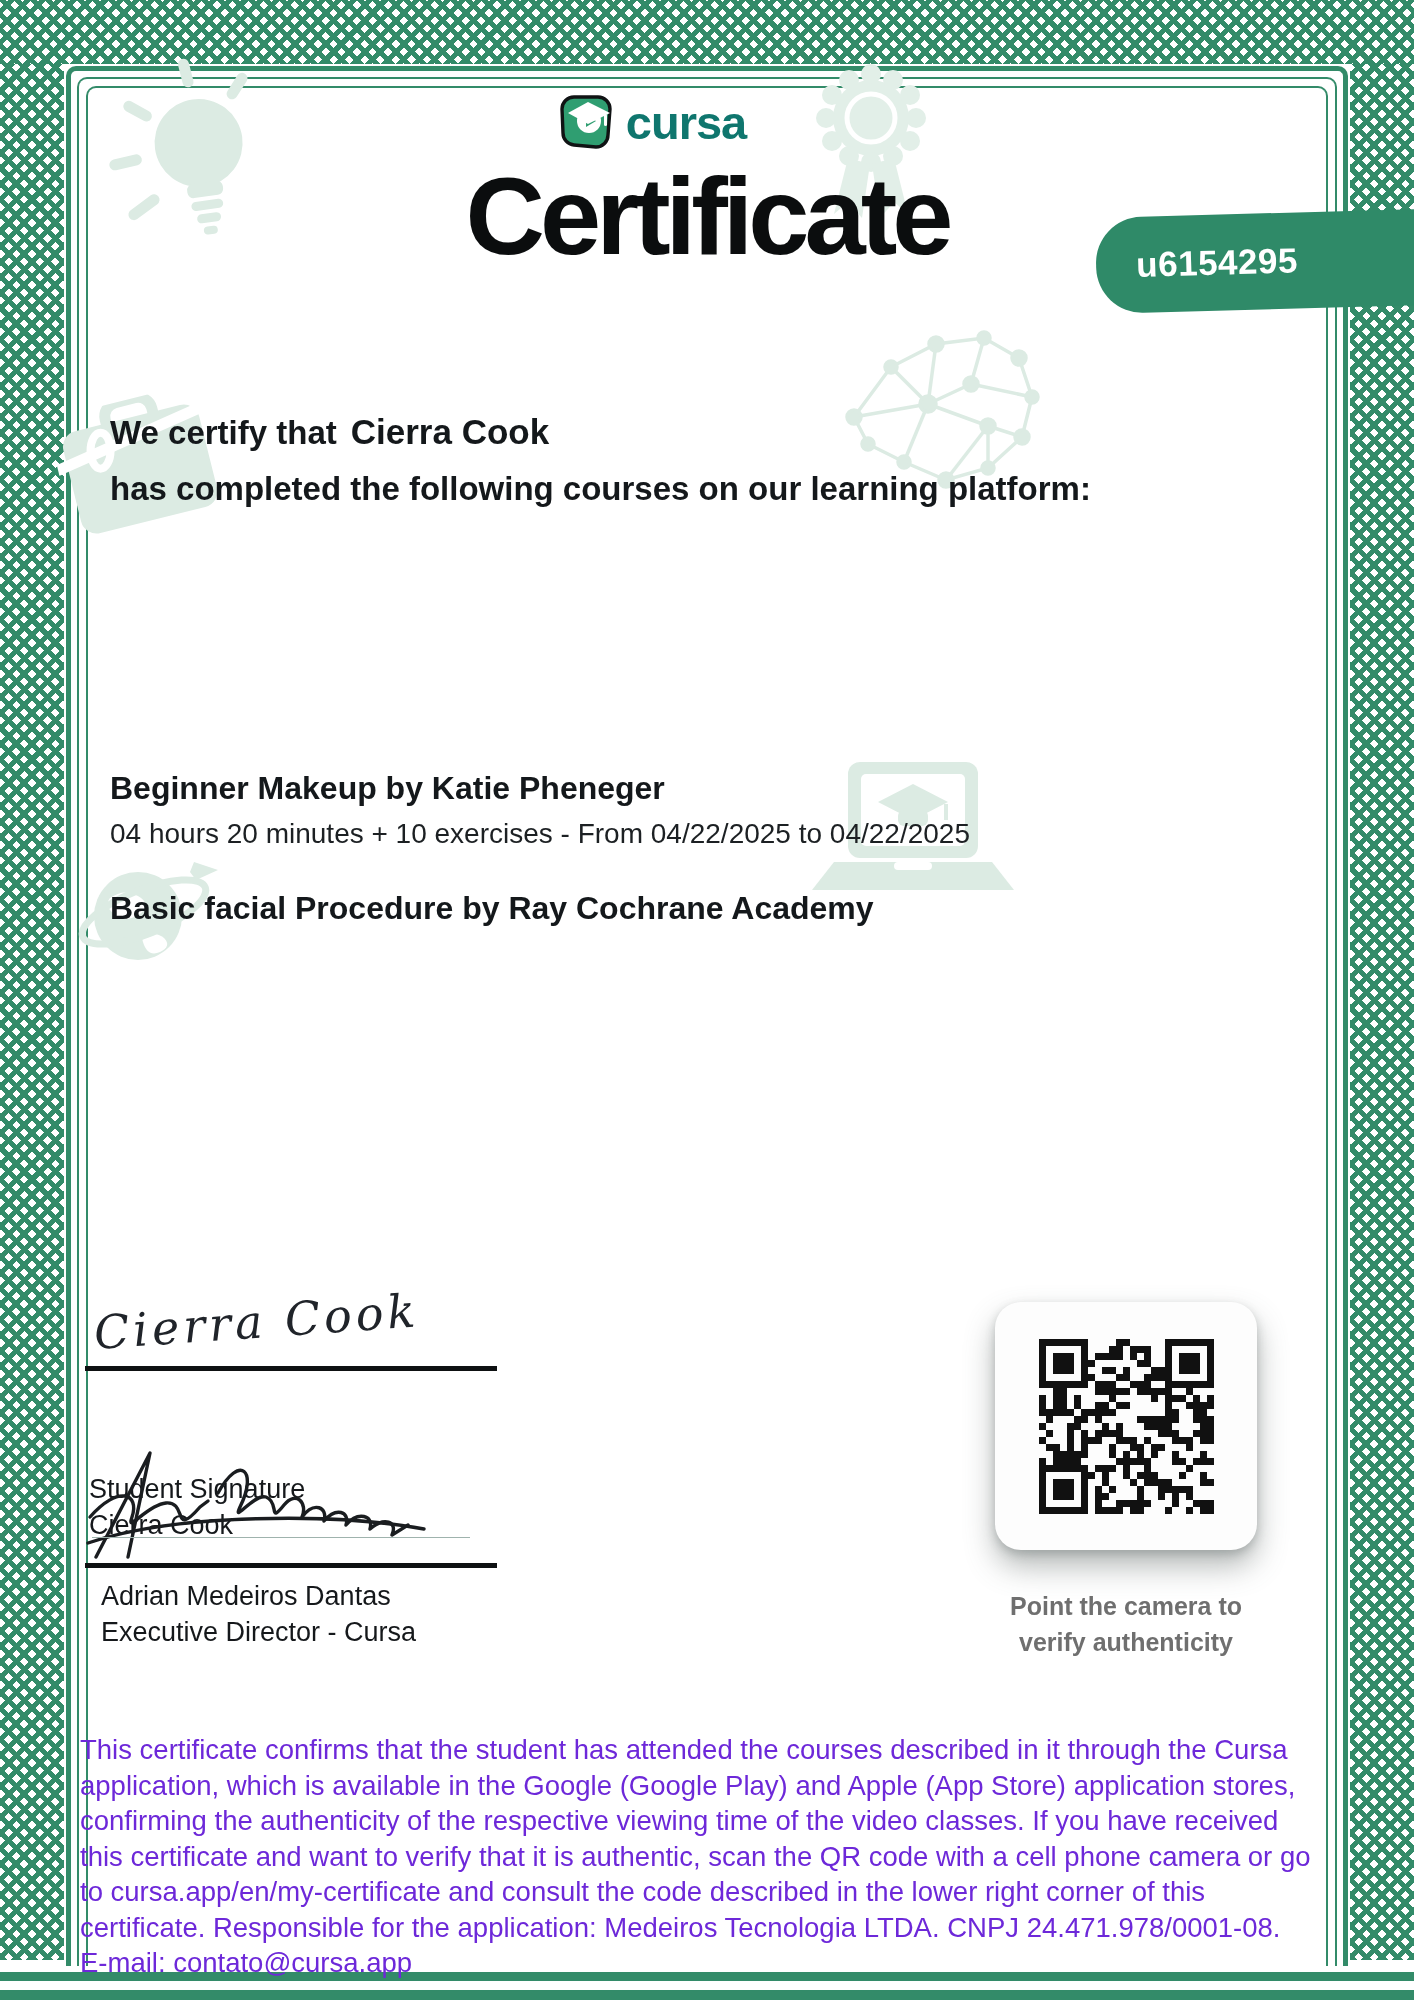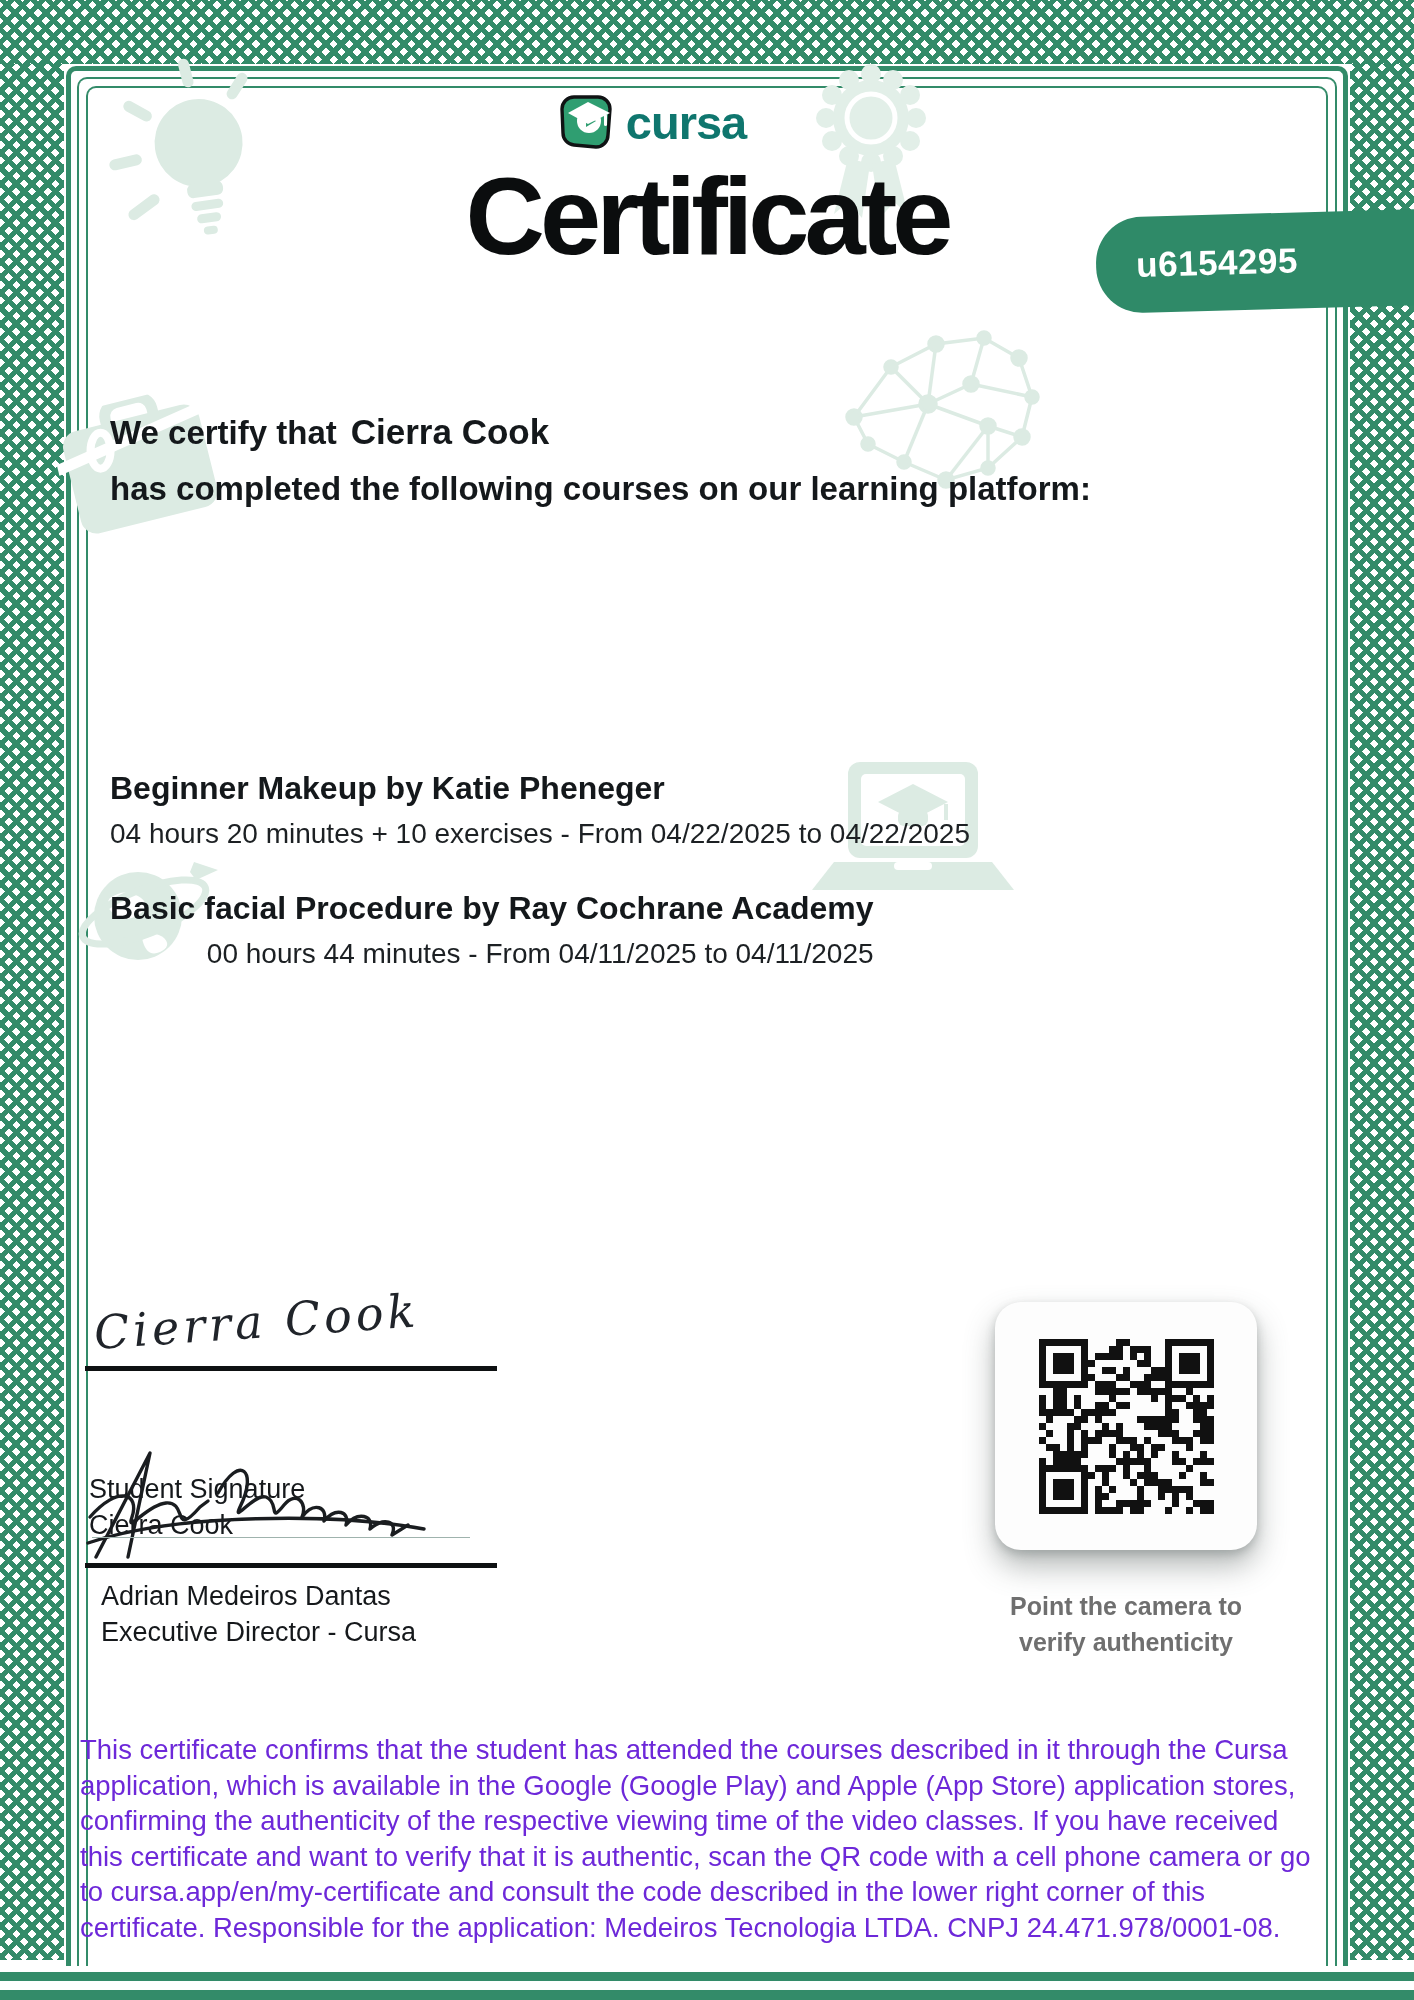--- a/index.html
+++ b/index.html
@@ -242,21 +242,20 @@
   </div>
   <div>has completed the following courses on our learning platform:</div>
 </div>
 
 <div class="course course-1">
   <div class="c-title">Beginner Makeup by Katie Pheneger</div>
   <div class="c-details">04 hours 20 minutes + 10 exercises - From 04/22/2025 to 04/22/2025</div>
 </div>
 <div class="course course-2">
   <div class="c-title">Basic facial Procedure by Ray Cochrane Academy</div>
-  <div class="c-details">00 hours 44 minutes - From 04/11/2025 to 04/11/2025</div>
 </div>
 
 <div class="sig-script">Cierra Cook</div>
 <div class="sig-line sig-line-1"></div>
 <div class="sig-label sig-label-1">
   <div>Student Signature</div>
   <div>Cierra Cook</div>
 </div>
 
 <svg class="scrawl" width="345" height="118" viewBox="0 0 345 118">
@@ -279,13 +278,14 @@
       <path d="M0 0h7v7h-7zM7 0h7v7h-7zM14 0h7v7h-7zM21 0h7v7h-7zM28 0h7v7h-7zM35 0h7v7h-7zM42 0h7v7h-7zM77 0h7v7h-7zM84 0h7v7h-7zM126 0h7v7h-7zM133 0h7v7h-7zM140 0h7v7h-7zM147 0h7v7h-7zM154 0h7v7h-7zM161 0h7v7h-7zM168 0h7v7h-7zM0 7h7v7h-7zM42 7h7v7h-7zM70 7h7v7h-7zM77 7h7v7h-7zM91 7h7v7h-7zM98 7h7v7h-7zM105 7h7v7h-7zM126 7h7v7h-7zM168 7h7v7h-7zM0 14h7v7h-7zM14 14h7v7h-7zM21 14h7v7h-7zM28 14h7v7h-7zM42 14h7v7h-7zM56 14h7v7h-7zM63 14h7v7h-7zM70 14h7v7h-7zM77 14h7v7h-7zM91 14h7v7h-7zM105 14h7v7h-7zM126 14h7v7h-7zM140 14h7v7h-7zM147 14h7v7h-7zM154 14h7v7h-7zM168 14h7v7h-7zM0 21h7v7h-7zM14 21h7v7h-7zM21 21h7v7h-7zM28 21h7v7h-7zM42 21h7v7h-7zM49 21h7v7h-7zM98 21h7v7h-7zM105 21h7v7h-7zM126 21h7v7h-7zM140 21h7v7h-7zM147 21h7v7h-7zM154 21h7v7h-7zM168 21h7v7h-7zM0 28h7v7h-7zM14 28h7v7h-7zM21 28h7v7h-7zM28 28h7v7h-7zM42 28h7v7h-7zM63 28h7v7h-7zM70 28h7v7h-7zM84 28h7v7h-7zM112 28h7v7h-7zM119 28h7v7h-7zM126 28h7v7h-7zM140 28h7v7h-7zM147 28h7v7h-7zM154 28h7v7h-7zM168 28h7v7h-7zM0 35h7v7h-7zM42 35h7v7h-7zM49 35h7v7h-7zM77 35h7v7h-7zM84 35h7v7h-7zM105 35h7v7h-7zM112 35h7v7h-7zM119 35h7v7h-7zM126 35h7v7h-7zM168 35h7v7h-7zM0 42h7v7h-7zM7 42h7v7h-7zM14 42h7v7h-7zM21 42h7v7h-7zM28 42h7v7h-7zM35 42h7v7h-7zM42 42h7v7h-7zM56 42h7v7h-7zM63 42h7v7h-7zM70 42h7v7h-7zM91 42h7v7h-7zM98 42h7v7h-7zM105 42h7v7h-7zM126 42h7v7h-7zM133 42h7v7h-7zM140 42h7v7h-7zM147 42h7v7h-7zM154 42h7v7h-7zM161 42h7v7h-7zM168 42h7v7h-7zM14 49h7v7h-7zM21 49h7v7h-7zM56 49h7v7h-7zM63 49h7v7h-7zM70 49h7v7h-7zM77 49h7v7h-7zM84 49h7v7h-7zM98 49h7v7h-7zM105 49h7v7h-7zM112 49h7v7h-7zM119 49h7v7h-7zM126 49h7v7h-7zM147 49h7v7h-7zM0 56h7v7h-7zM14 56h7v7h-7zM21 56h7v7h-7zM35 56h7v7h-7zM70 56h7v7h-7zM112 56h7v7h-7zM126 56h7v7h-7zM133 56h7v7h-7zM140 56h7v7h-7zM154 56h7v7h-7zM168 56h7v7h-7zM0 63h7v7h-7zM14 63h7v7h-7zM21 63h7v7h-7zM35 63h7v7h-7zM56 63h7v7h-7zM63 63h7v7h-7zM77 63h7v7h-7zM84 63h7v7h-7zM126 63h7v7h-7zM147 63h7v7h-7zM154 63h7v7h-7zM161 63h7v7h-7zM168 63h7v7h-7zM0 70h7v7h-7zM7 70h7v7h-7zM14 70h7v7h-7zM21 70h7v7h-7zM28 70h7v7h-7zM42 70h7v7h-7zM49 70h7v7h-7zM56 70h7v7h-7zM63 70h7v7h-7zM70 70h7v7h-7zM126 70h7v7h-7zM133 70h7v7h-7zM154 70h7v7h-7zM161 70h7v7h-7zM7 77h7v7h-7zM35 77h7v7h-7zM42 77h7v7h-7zM56 77h7v7h-7zM98 77h7v7h-7zM105 77h7v7h-7zM112 77h7v7h-7zM119 77h7v7h-7zM126 77h7v7h-7zM133 77h7v7h-7zM154 77h7v7h-7zM161 77h7v7h-7zM168 77h7v7h-7zM0 84h7v7h-7zM28 84h7v7h-7zM35 84h7v7h-7zM63 84h7v7h-7zM77 84h7v7h-7zM105 84h7v7h-7zM112 84h7v7h-7zM119 84h7v7h-7zM126 84h7v7h-7zM161 84h7v7h-7zM168 84h7v7h-7zM7 91h7v7h-7zM28 91h7v7h-7zM42 91h7v7h-7zM56 91h7v7h-7zM63 91h7v7h-7zM70 91h7v7h-7zM77 91h7v7h-7zM119 91h7v7h-7zM126 91h7v7h-7zM133 91h7v7h-7zM154 91h7v7h-7zM161 91h7v7h-7zM168 91h7v7h-7zM0 98h7v7h-7zM28 98h7v7h-7zM42 98h7v7h-7zM49 98h7v7h-7zM56 98h7v7h-7zM77 98h7v7h-7zM84 98h7v7h-7zM91 98h7v7h-7zM105 98h7v7h-7zM133 98h7v7h-7zM140 98h7v7h-7zM147 98h7v7h-7zM161 98h7v7h-7zM168 98h7v7h-7zM7 105h7v7h-7zM14 105h7v7h-7zM28 105h7v7h-7zM42 105h7v7h-7zM70 105h7v7h-7zM91 105h7v7h-7zM98 105h7v7h-7zM112 105h7v7h-7zM119 105h7v7h-7zM147 105h7v7h-7zM14 112h7v7h-7zM21 112h7v7h-7zM28 112h7v7h-7zM35 112h7v7h-7zM42 112h7v7h-7zM70 112h7v7h-7zM84 112h7v7h-7zM98 112h7v7h-7zM112 112h7v7h-7zM133 112h7v7h-7zM161 112h7v7h-7zM0 119h7v7h-7zM14 119h7v7h-7zM21 119h7v7h-7zM28 119h7v7h-7zM35 119h7v7h-7zM77 119h7v7h-7zM84 119h7v7h-7zM91 119h7v7h-7zM98 119h7v7h-7zM105 119h7v7h-7zM133 119h7v7h-7zM140 119h7v7h-7zM154 119h7v7h-7zM161 119h7v7h-7zM168 119h7v7h-7zM0 126h7v7h-7zM7 126h7v7h-7zM14 126h7v7h-7zM21 126h7v7h-7zM28 126h7v7h-7zM35 126h7v7h-7zM42 126h7v7h-7zM56 126h7v7h-7zM63 126h7v7h-7zM70 126h7v7h-7zM84 126h7v7h-7zM105 126h7v7h-7zM147 126h7v7h-7zM0 133h7v7h-7zM42 133h7v7h-7zM49 133h7v7h-7zM63 133h7v7h-7zM84 133h7v7h-7zM98 133h7v7h-7zM105 133h7v7h-7zM112 133h7v7h-7zM140 133h7v7h-7zM161 133h7v7h-7zM0 140h7v7h-7zM14 140h7v7h-7zM21 140h7v7h-7zM28 140h7v7h-7zM42 140h7v7h-7zM63 140h7v7h-7zM91 140h7v7h-7zM105 140h7v7h-7zM112 140h7v7h-7zM119 140h7v7h-7zM126 140h7v7h-7zM161 140h7v7h-7zM168 140h7v7h-7zM0 147h7v7h-7zM14 147h7v7h-7zM21 147h7v7h-7zM28 147h7v7h-7zM42 147h7v7h-7zM56 147h7v7h-7zM70 147h7v7h-7zM98 147h7v7h-7zM119 147h7v7h-7zM126 147h7v7h-7zM133 147h7v7h-7zM140 147h7v7h-7zM147 147h7v7h-7zM0 154h7v7h-7zM14 154h7v7h-7zM21 154h7v7h-7zM28 154h7v7h-7zM42 154h7v7h-7zM56 154h7v7h-7zM63 154h7v7h-7zM98 154h7v7h-7zM119 154h7v7h-7zM133 154h7v7h-7zM147 154h7v7h-7zM0 161h7v7h-7zM42 161h7v7h-7zM56 161h7v7h-7zM77 161h7v7h-7zM84 161h7v7h-7zM91 161h7v7h-7zM98 161h7v7h-7zM105 161h7v7h-7zM133 161h7v7h-7zM154 161h7v7h-7zM161 161h7v7h-7zM168 161h7v7h-7zM0 168h7v7h-7zM7 168h7v7h-7zM14 168h7v7h-7zM21 168h7v7h-7zM28 168h7v7h-7zM35 168h7v7h-7zM42 168h7v7h-7zM56 168h7v7h-7zM63 168h7v7h-7zM70 168h7v7h-7zM77 168h7v7h-7zM91 168h7v7h-7zM98 168h7v7h-7zM126 168h7v7h-7zM147 168h7v7h-7zM161 168h7v7h-7zM168 168h7v7h-7z" fill="#111"></path>
     </svg>
 </div>
 <div class="qr-caption">
   <div>Point the camera to</div>
   <div>verify authenticity</div>
 </div>
 
 <div class="footer">
   <div>This certificate confirms that the student has attended the courses described in it through the Cursa application, which is available in the Google (Google Play) and Apple (App Store) application stores, confirming the authenticity of the respective viewing time of the video classes. If you have received this certificate and want to verify that it is authentic, scan the QR code with a cell phone camera or go to cursa.app/en/my-certificate and consult the code described in the lower right corner of this certificate. Responsible for the application: Medeiros Tecnologia LTDA. CNPJ 24.471.978/0001-08.</div>
+  <div class="email">E-mail: contato@cursa.app</div>
 </div>
 
 </body></html>

